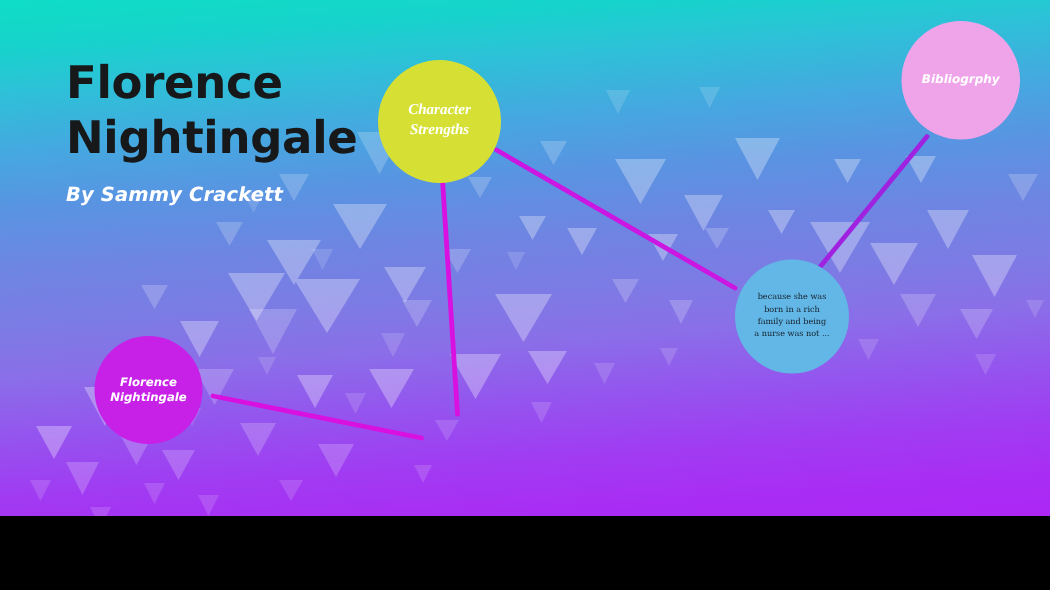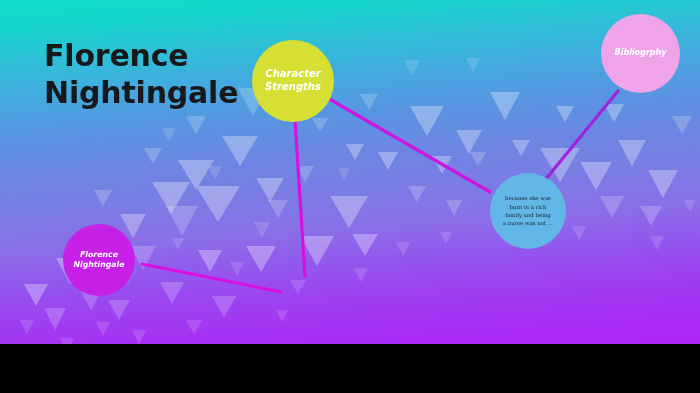--- a/index.html
+++ b/index.html
@@ -75,21 +75,21 @@
     padding: 0 6px;
   }
   .node-note {
     white-space: pre-line;
     font-size: 5.4px;
     line-height: 1.55;
     color: #16202b;
     font-family: "DejaVu Serif", serif;
     padding: 0 5px;
   }
-  #node-character-strengths { left: 252px; top: 40px;  width: 82px;  height: 82px;  background: #d6e034; }
+  #node-character-strengths { left: 252px; top: 40px;  width: 82px;  height: 82px;  background: #d6e034; font-family: Liberation Serif, serif; }
   #node-character-strengths .node-label { color: #ffffff; font-size: 10px; }
 
   #node-bibliography { left: 601px; top: 14px; width: 79px; height: 79px; background: #efa4ea; }
   #node-bibliography .node-label { color: #ffffff; font-size: 8px; }
 
   #node-because-note { left: 490px; top: 173px; width: 76px; height: 76px; background: #62b7e6; }
 
   #node-florence-nightingale { left: 63px; top: 224px; width: 72px; height: 72px; background: #c721e8; }
   #node-florence-nightingale .node-label { color: #ffffff; font-size: 7.8px; }
 
@@ -192,20 +192,21 @@
   <svg id="connectors" viewBox="0 0 700 393" xmlns="http://www.w3.org/2000/svg">
     <line x1="295" y1="120" x2="305" y2="276" stroke="#d911e0" stroke-width="3.2" stroke-linecap="round"></line>
     <line x1="331" y1="100" x2="490" y2="192" stroke="#cc16e2" stroke-width="3.2" stroke-linecap="round"></line>
     <line x1="618" y1="91" x2="545" y2="180" stroke="#9f22e0" stroke-width="3.2" stroke-linecap="round"></line>
     <line x1="142" y1="264" x2="281" y2="292" stroke="#d911e0" stroke-width="3.2" stroke-linecap="round"></line>
   </svg>
 
   <div class="title-block">
     <div class="deck-title">Florence
 Nightingale</div>
+    <div class="deck-subtitle">By Sammy Crackett</div>
   </div>
 
   <div class="node" id="node-character-strengths">
     <span class="node-label">Character
 Strengths</span>
   </div>
 
   <div class="node" id="node-bibliography">
     <span class="node-label">Bibliogrphy</span>
   </div>

